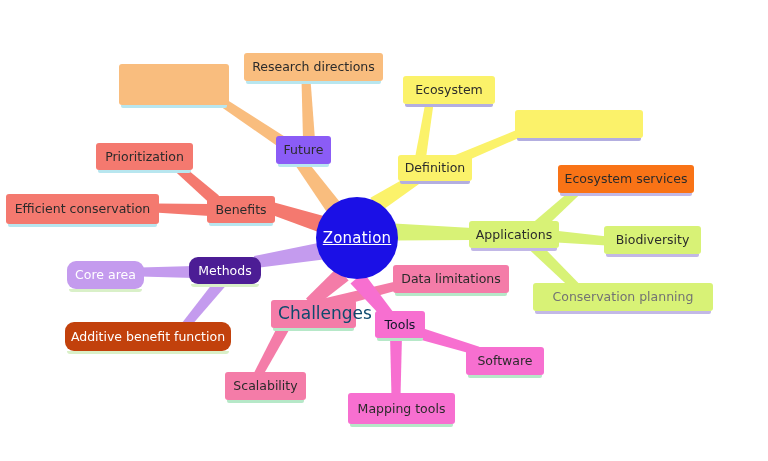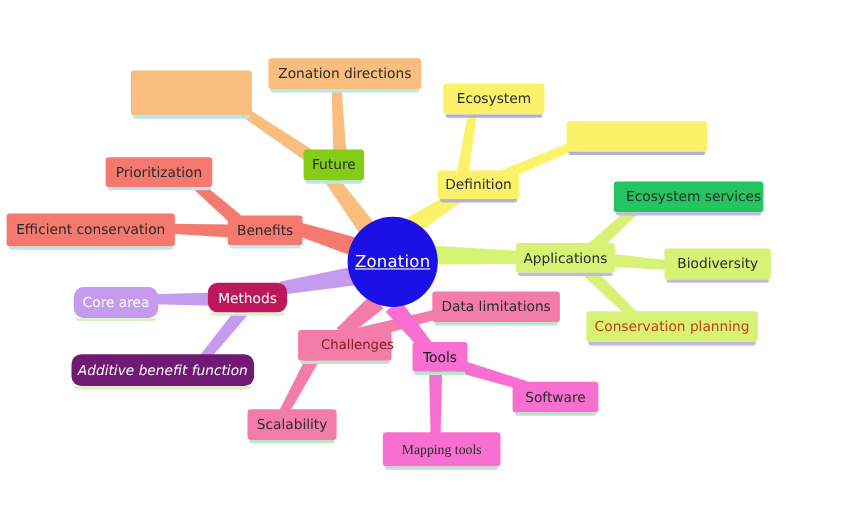--- a/index.html
+++ b/index.html
@@ -82,35 +82,35 @@
       <polygon points="210.21803770864287,204.0039630123214 155.16352828148214,203.50297225924106 154.83647171851786,212.49702774075894 209.78196229135713,215.9960369876786" fill="#f4796f"></polygon>
       <polygon points="343.849995409573,206.96735031133412 305.83529087734564,159.44754139623586 296.16470912265436,166.55245860376414 330.150004590427,217.03264968866588" fill="#f9bd7e"></polygon>
       <polygon points="314.99251403326707,139.70037429833664 310.4943855249503,79.77528072375249 301.5056144750497,80.22471927624751 303.00748596673293,140.29962570166336" fill="#f9bd7e"></polygon>
       <polygon points="285.3282011773514,137.00769823397295 224.49615088301354,98.2557736754797 219.50384911698646,105.7442263245203 278.6717988226486,146.99230176602705" fill="#f9bd7e"></polygon>
     </svg>
   <div id="nodes">
       <div class="node" style="left: 398px; top: 155px; width: 74px; height: 26px; background: rgb(251, 242, 106); color: rgb(43, 43, 43); font-size: 12.5px;"><span class="under" style="background: rgb(179, 174, 224);"></span><span class="label">Definition</span></div>
       <div class="node" style="left: 403px; top: 76px; width: 92px; height: 28px; background: rgb(251, 242, 106); color: rgb(43, 43, 43); font-size: 12.5px;"><span class="under" style="background: rgb(179, 174, 224);"></span><span class="label">Ecosystem</span></div>
       <div class="node" style="left: 515px; top: 110px; width: 128px; height: 28px; background: rgb(251, 242, 106); color: rgb(43, 43, 43); font-size: 12.5px;"><span class="under" style="background: rgb(179, 174, 224);"></span></div>
       <div class="node" style="left: 469px; top: 221px; width: 90px; height: 27px; background: rgb(216, 242, 118); color: rgb(43, 43, 43); font-size: 12.5px;"><span class="under" style="background: rgb(194, 184, 230);"></span><span class="label">Applications</span></div>
-      <div class="node" style="left: 558px; top: 165px; width: 136px; height: 28px; background: #22c55e; color: rgb(43, 43, 43); font-size: 12.5px; justify-content: flex-end;"><span class="under" style="background: rgb(194, 184, 230);"></span><span class="label">Ecosystem services</span></div>
+      <div class="node" style="left: 558px; top: 165px; width: 136px; height: 28px; background: #f97316; color: rgb(43, 43, 43); font-size: 12.5px;"><span class="under" style="background: rgb(194, 184, 230);"></span><span class="label">Ecosystem services</span></div>
       <div class="node" style="left: 604px; top: 226px; width: 97px; height: 28px; background: rgb(216, 242, 118); color: rgb(43, 43, 43); font-size: 12.5px;"><span class="under" style="background: rgb(194, 184, 230);"></span><span class="label">Biodiversity</span></div>
-      <div class="node" style="left: 533px; top: 283px; width: 156px; height: 28px; background: rgb(216, 242, 118); color: #c2410c; font-size: 12.5px;"><span class="under" style="background: rgb(194, 184, 230);"></span><span class="label">Conservation planning</span></div>
-      <div class="node" style="left: 271px; top: 300px; width: 85px; height: 28px; background: rgb(244, 124, 168); color: #7f1d1d; font-size: 12px; padding-left: 23px;"><span class="under" style="background: rgb(182, 232, 200);"></span><span class="label">Challenges</span></div>
+      <div class="node" style="left: 533px; top: 283px; width: 180px; height: 28px; background: rgb(216, 242, 118); color: #737373; font-size: 12.5px;"><span class="under" style="background: rgb(194, 184, 230);"></span><span class="label">Conservation planning</span></div>
+      <div class="node" style="left: 271px; top: 300px; width: 85px; height: 28px; background: rgb(244, 124, 168); color: #0c4a6e; font-size: 17px; padding-left: 23px;"><span class="under" style="background: rgb(182, 232, 200);"></span><span class="label">Challenges</span></div>
       <div class="node" style="left: 393px; top: 265px; width: 116px; height: 28px; background: rgb(244, 124, 168); color: rgb(43, 43, 43); font-size: 12.5px;"><span class="under" style="background: rgb(182, 232, 200);"></span><span class="label">Data limitations</span></div>
       <div class="node" style="left: 225px; top: 372px; width: 81px; height: 28px; background: rgb(244, 124, 168); color: rgb(43, 43, 43); font-size: 12.5px; text-align: center;"><span class="under" style="background: rgb(182, 232, 200);"></span><span class="label">Scalability</span></div>
       <div class="node" style="left: 375px; top: 311px; width: 50px; height: 27px; background: rgb(247, 111, 208); color: #0f172a; font-size: 12.5px;"><span class="under" style="background: rgb(182, 232, 200);"></span><span class="label">Tools</span></div>
       <div class="node" style="left: 466px; top: 347px; width: 78px; height: 28px; background: rgb(247, 111, 208); color: rgb(43, 43, 43); font-size: 12.5px;"><span class="under" style="background: rgb(182, 232, 200);"></span><span class="label">Software</span></div>
-      <div class="node" style="left: 348px; top: 393px; width: 107px; height: 31px; background: rgb(247, 111, 208); color: rgb(43, 43, 43); font-size: 12.5px; font-family: Liberation Serif, serif;"><span class="under" style="background: rgb(182, 232, 200);"></span><span class="label">Mapping tools</span></div>
-      <div class="node rounded" style="left: 189px; top: 257px; width: 72px; height: 27px; background: #be185d; color: rgb(255, 255, 255); font-size: 12.5px;"><span class="under" style="background: rgb(217, 240, 200);"></span><span class="label">Methods</span></div>
+      <div class="node" style="left: 348px; top: 393px; width: 107px; height: 31px; background: rgb(247, 111, 208); color: rgb(43, 43, 43); font-size: 12.5px;"><span class="under" style="background: rgb(182, 232, 200);"></span><span class="label">Mapping tools</span></div>
+      <div class="node rounded" style="left: 189px; top: 257px; width: 72px; height: 27px; background: #4c1d95; color: rgb(255, 255, 255); font-size: 12.5px;"><span class="under" style="background: rgb(217, 240, 200);"></span><span class="label">Methods</span></div>
       <div class="node rounded" style="left: 67px; top: 261px; width: 77px; height: 28px; background: rgb(196, 155, 238); color: rgb(255, 255, 255); font-size: 12.5px; align-items: center;"><span class="under" style="background: rgb(217, 240, 200);"></span><span class="label">Core area</span></div>
-      <div class="node rounded" style="left: 65px; top: 322px; width: 166px; height: 29px; background: #701a75; color: rgb(255, 255, 255); font-size: 12.5px; font-style: italic;"><span class="under" style="background: rgb(217, 240, 200);"></span><span class="label">Additive benefit function</span></div>
+      <div class="node rounded" style="left: 65px; top: 322px; width: 166px; height: 29px; background: #c2410c; color: rgb(255, 255, 255); font-size: 12.5px;"><span class="under" style="background: rgb(217, 240, 200);"></span><span class="label">Additive benefit function</span></div>
       <div class="node" style="left: 207px; top: 196px; width: 68px; height: 27px; background: rgb(244, 121, 111); color: rgb(43, 43, 43); font-size: 12.5px; align-items: center;"><span class="under" style="background: rgb(184, 230, 239);"></span><span class="label">Benefits</span></div>
       <div class="node" style="left: 96px; top: 143px; width: 97px; height: 27px; background: rgb(244, 121, 111); color: rgb(43, 43, 43); font-size: 12.5px;"><span class="under" style="background: rgb(184, 230, 239);"></span><span class="label">Prioritization</span></div>
       <div class="node" style="left: 6px; top: 194px; width: 153px; height: 30px; background: rgb(244, 121, 111); color: rgb(43, 43, 43); font-size: 12.5px;"><span class="under" style="background: rgb(184, 230, 239);"></span><span class="label">Efficient conservation</span></div>
-      <div class="node" style="left: 276px; top: 136px; width: 55px; height: 28px; background: #84cc16; color: rgb(43, 43, 43); font-size: 12.5px;"><span class="under" style="background: rgb(184, 230, 239);"></span><span class="label">Future</span></div>
-      <div class="node" style="left: 244px; top: 53px; width: 139px; height: 28px; background: rgb(249, 189, 126); color: rgb(43, 43, 43); font-size: 12.5px;"><span class="under" style="background: rgb(184, 230, 239);"></span><span class="label">Zonation directions</span></div>
+      <div class="node" style="left: 276px; top: 136px; width: 55px; height: 28px; background: #8b5cf6; color: rgb(43, 43, 43); font-size: 12.5px;"><span class="under" style="background: rgb(184, 230, 239);"></span><span class="label">Future</span></div>
+      <div class="node" style="left: 244px; top: 53px; width: 139px; height: 28px; background: rgb(249, 189, 126); color: rgb(43, 43, 43); font-size: 12.5px;"><span class="under" style="background: rgb(184, 230, 239);"></span><span class="label">Research directions</span></div>
       <div class="node" style="left: 119px; top: 64px; width: 110px; height: 41px; background: rgb(249, 189, 126); color: rgb(43, 43, 43); font-size: 12.5px;"><span class="under" style="background: rgb(184, 230, 239);"></span></div>
     </div>
   <div id="center-node" style="left: 316px; top: 197px; width: 82px; height: 82px; background: rgb(27, 16, 230); color: rgb(255, 255, 255); font-size: 15px; text-decoration: underline;">
     <span>Zonation</span>
   </div>
 </div>
 
 </body></html>

